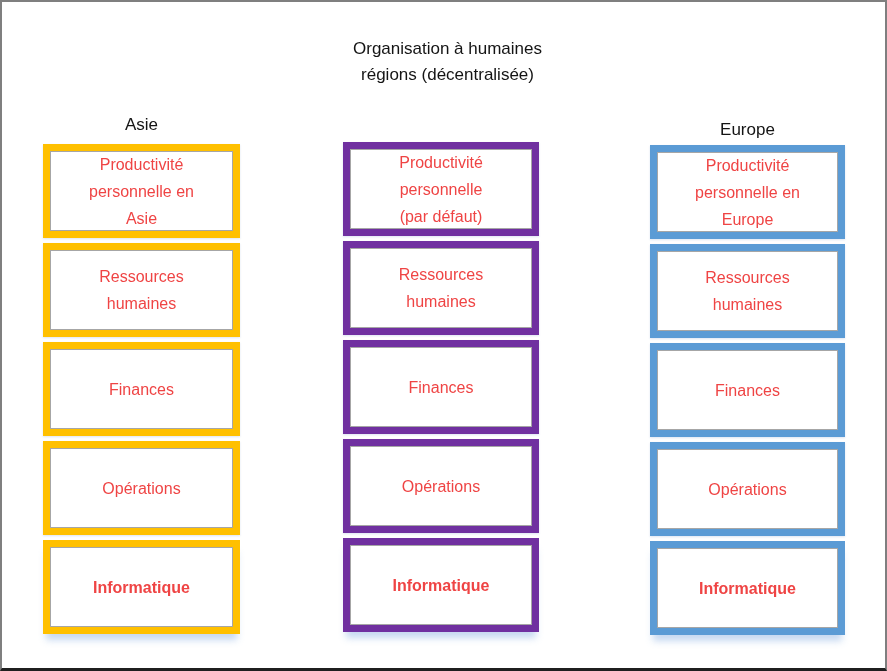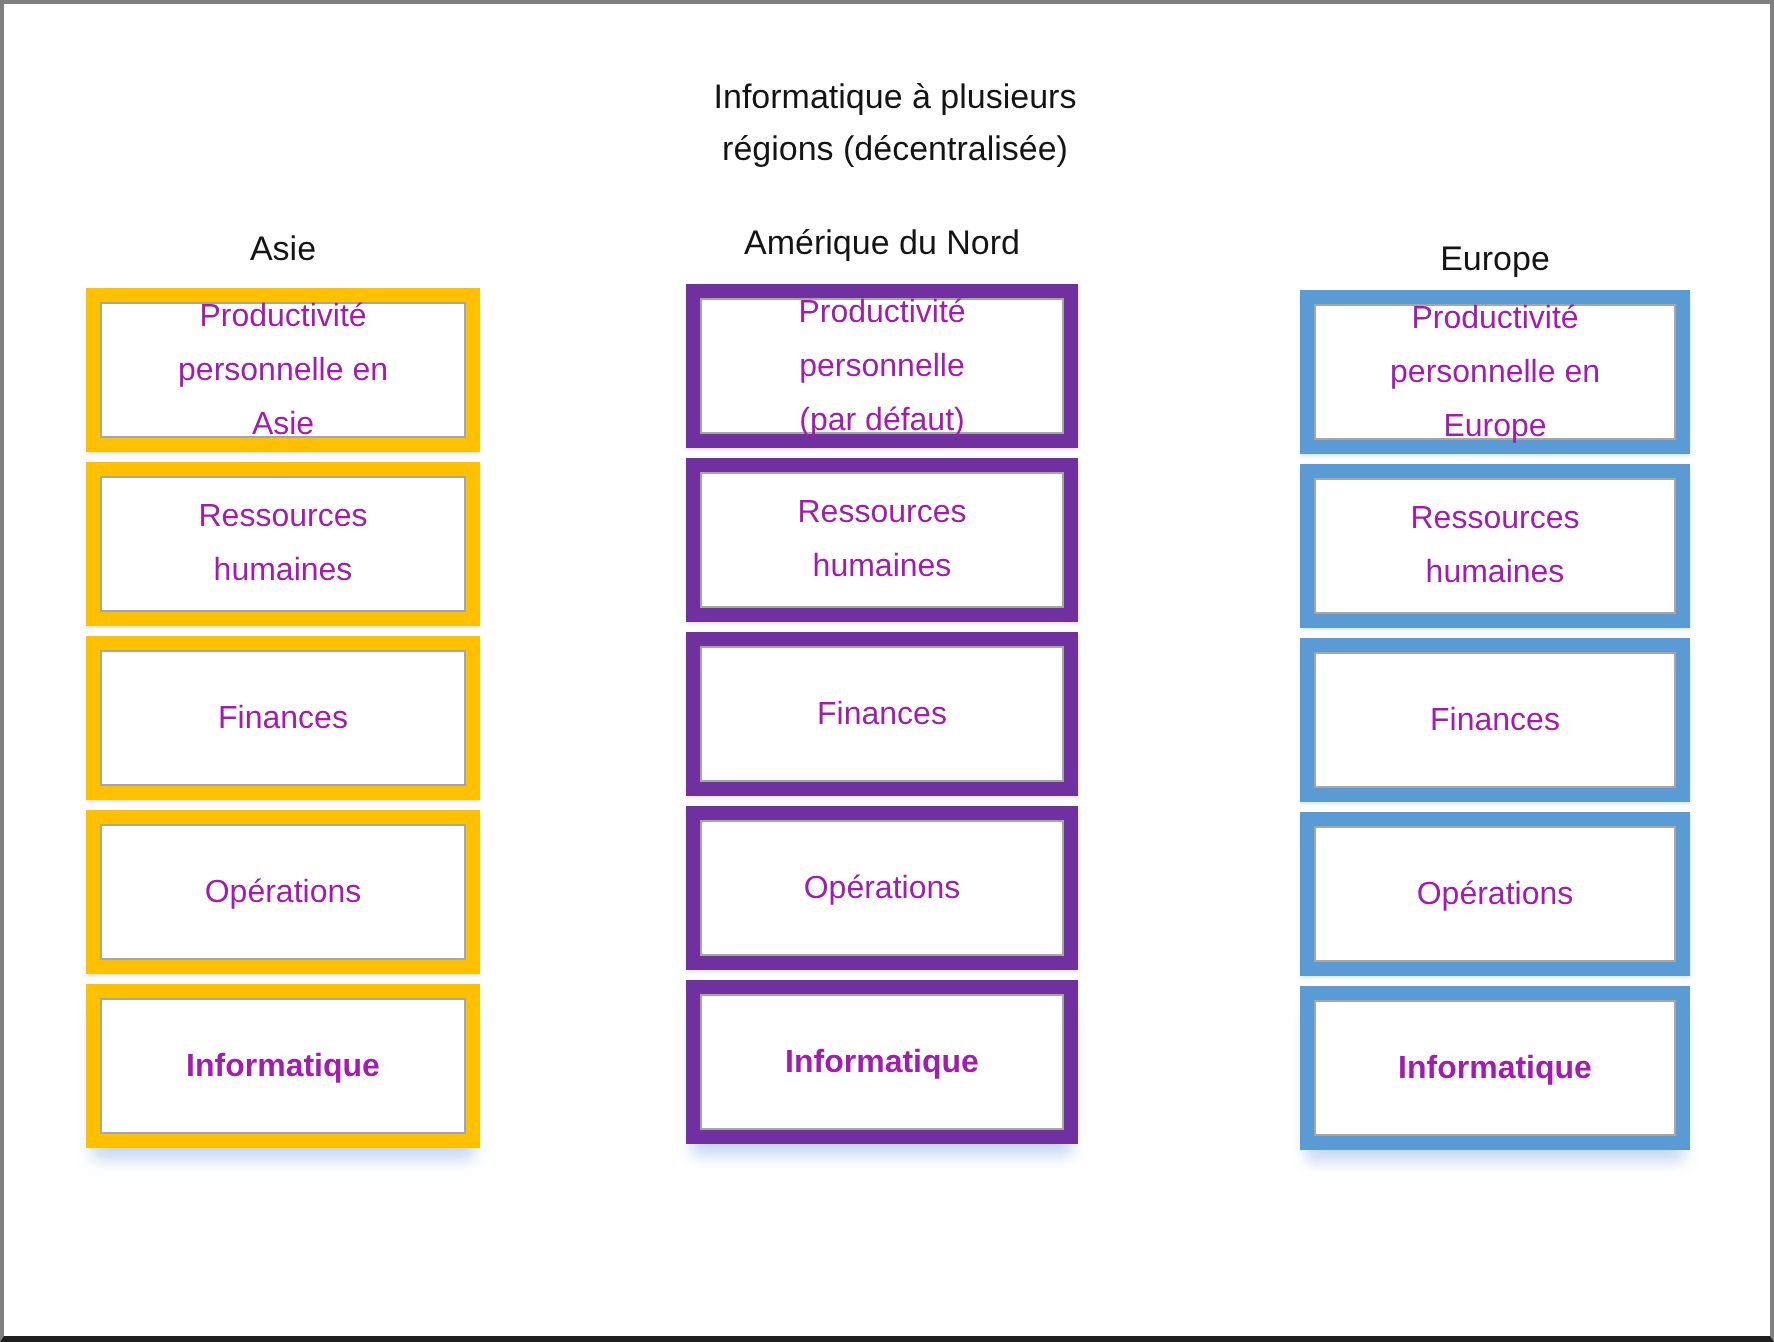--- a/index.html
+++ b/index.html
@@ -44,63 +44,62 @@
     position:absolute;
     left:0;right:0;
     display:flex;
     flex-direction:column;
     gap:5px;
   }
   .col1 .boxes{top:142px;}
   .col2 .boxes{top:140px;}
   .col3 .boxes{top:143px;}
   .box{
-    height:82px;
+    height:94px;
     background:#ffffff;
     border:7px solid #999999; 
     box-shadow:inset 0 0 0 1px #a6a6a6, 0 1px 2px rgba(120,150,200,0.25);
     display:flex;
     align-items:center;
     justify-content:center;
     text-align:center;
     font-size:16px;
     line-height:27px;
     white-space:pre-line;
     padding:0 6px;
-    color:#a21caf;
+    color:#ef4444;
   }
   .box:last-child{
     box-shadow:inset 0 0 0 1px #a6a6a6, 0 9px 7px -3px rgba(130,170,225,0.45);
     font-weight:bold;
   }
 </style>
 </head>
 <body>
 
 <div class="frame">
 
-  <div class="title">Informatique à plusieurs
+  <div class="title">Organisation à humaines
 régions (décentralisée)</div>
 
   <div class="column col1">
     <div class="col-header">Asie</div>
     <div class="boxes">
       <div class="box" style="border-color: rgb(255, 192, 0);">Productivité
 personnelle en
 Asie</div>
       <div class="box" style="border-color: rgb(255, 192, 0);">Ressources
 humaines</div>
       <div class="box" style="border-color: rgb(255, 192, 0);">Finances</div>
       <div class="box" style="border-color: rgb(255, 192, 0);">Opérations</div>
       <div class="box" style="border-color: rgb(255, 192, 0);">Informatique</div>
     </div>
   </div>
 
   <div class="column col2">
-    <div class="col-header">Amérique du Nord</div>
     <div class="boxes">
       <div class="box" style="border-color: rgb(112, 48, 160);">Productivité
 personnelle
 (par défaut)</div>
       <div class="box" style="border-color: rgb(112, 48, 160);">Ressources
 humaines</div>
       <div class="box" style="border-color: rgb(112, 48, 160);">Finances</div>
       <div class="box" style="border-color: rgb(112, 48, 160);">Opérations</div>
       <div class="box" style="border-color: rgb(112, 48, 160);">Informatique</div>
     </div>

